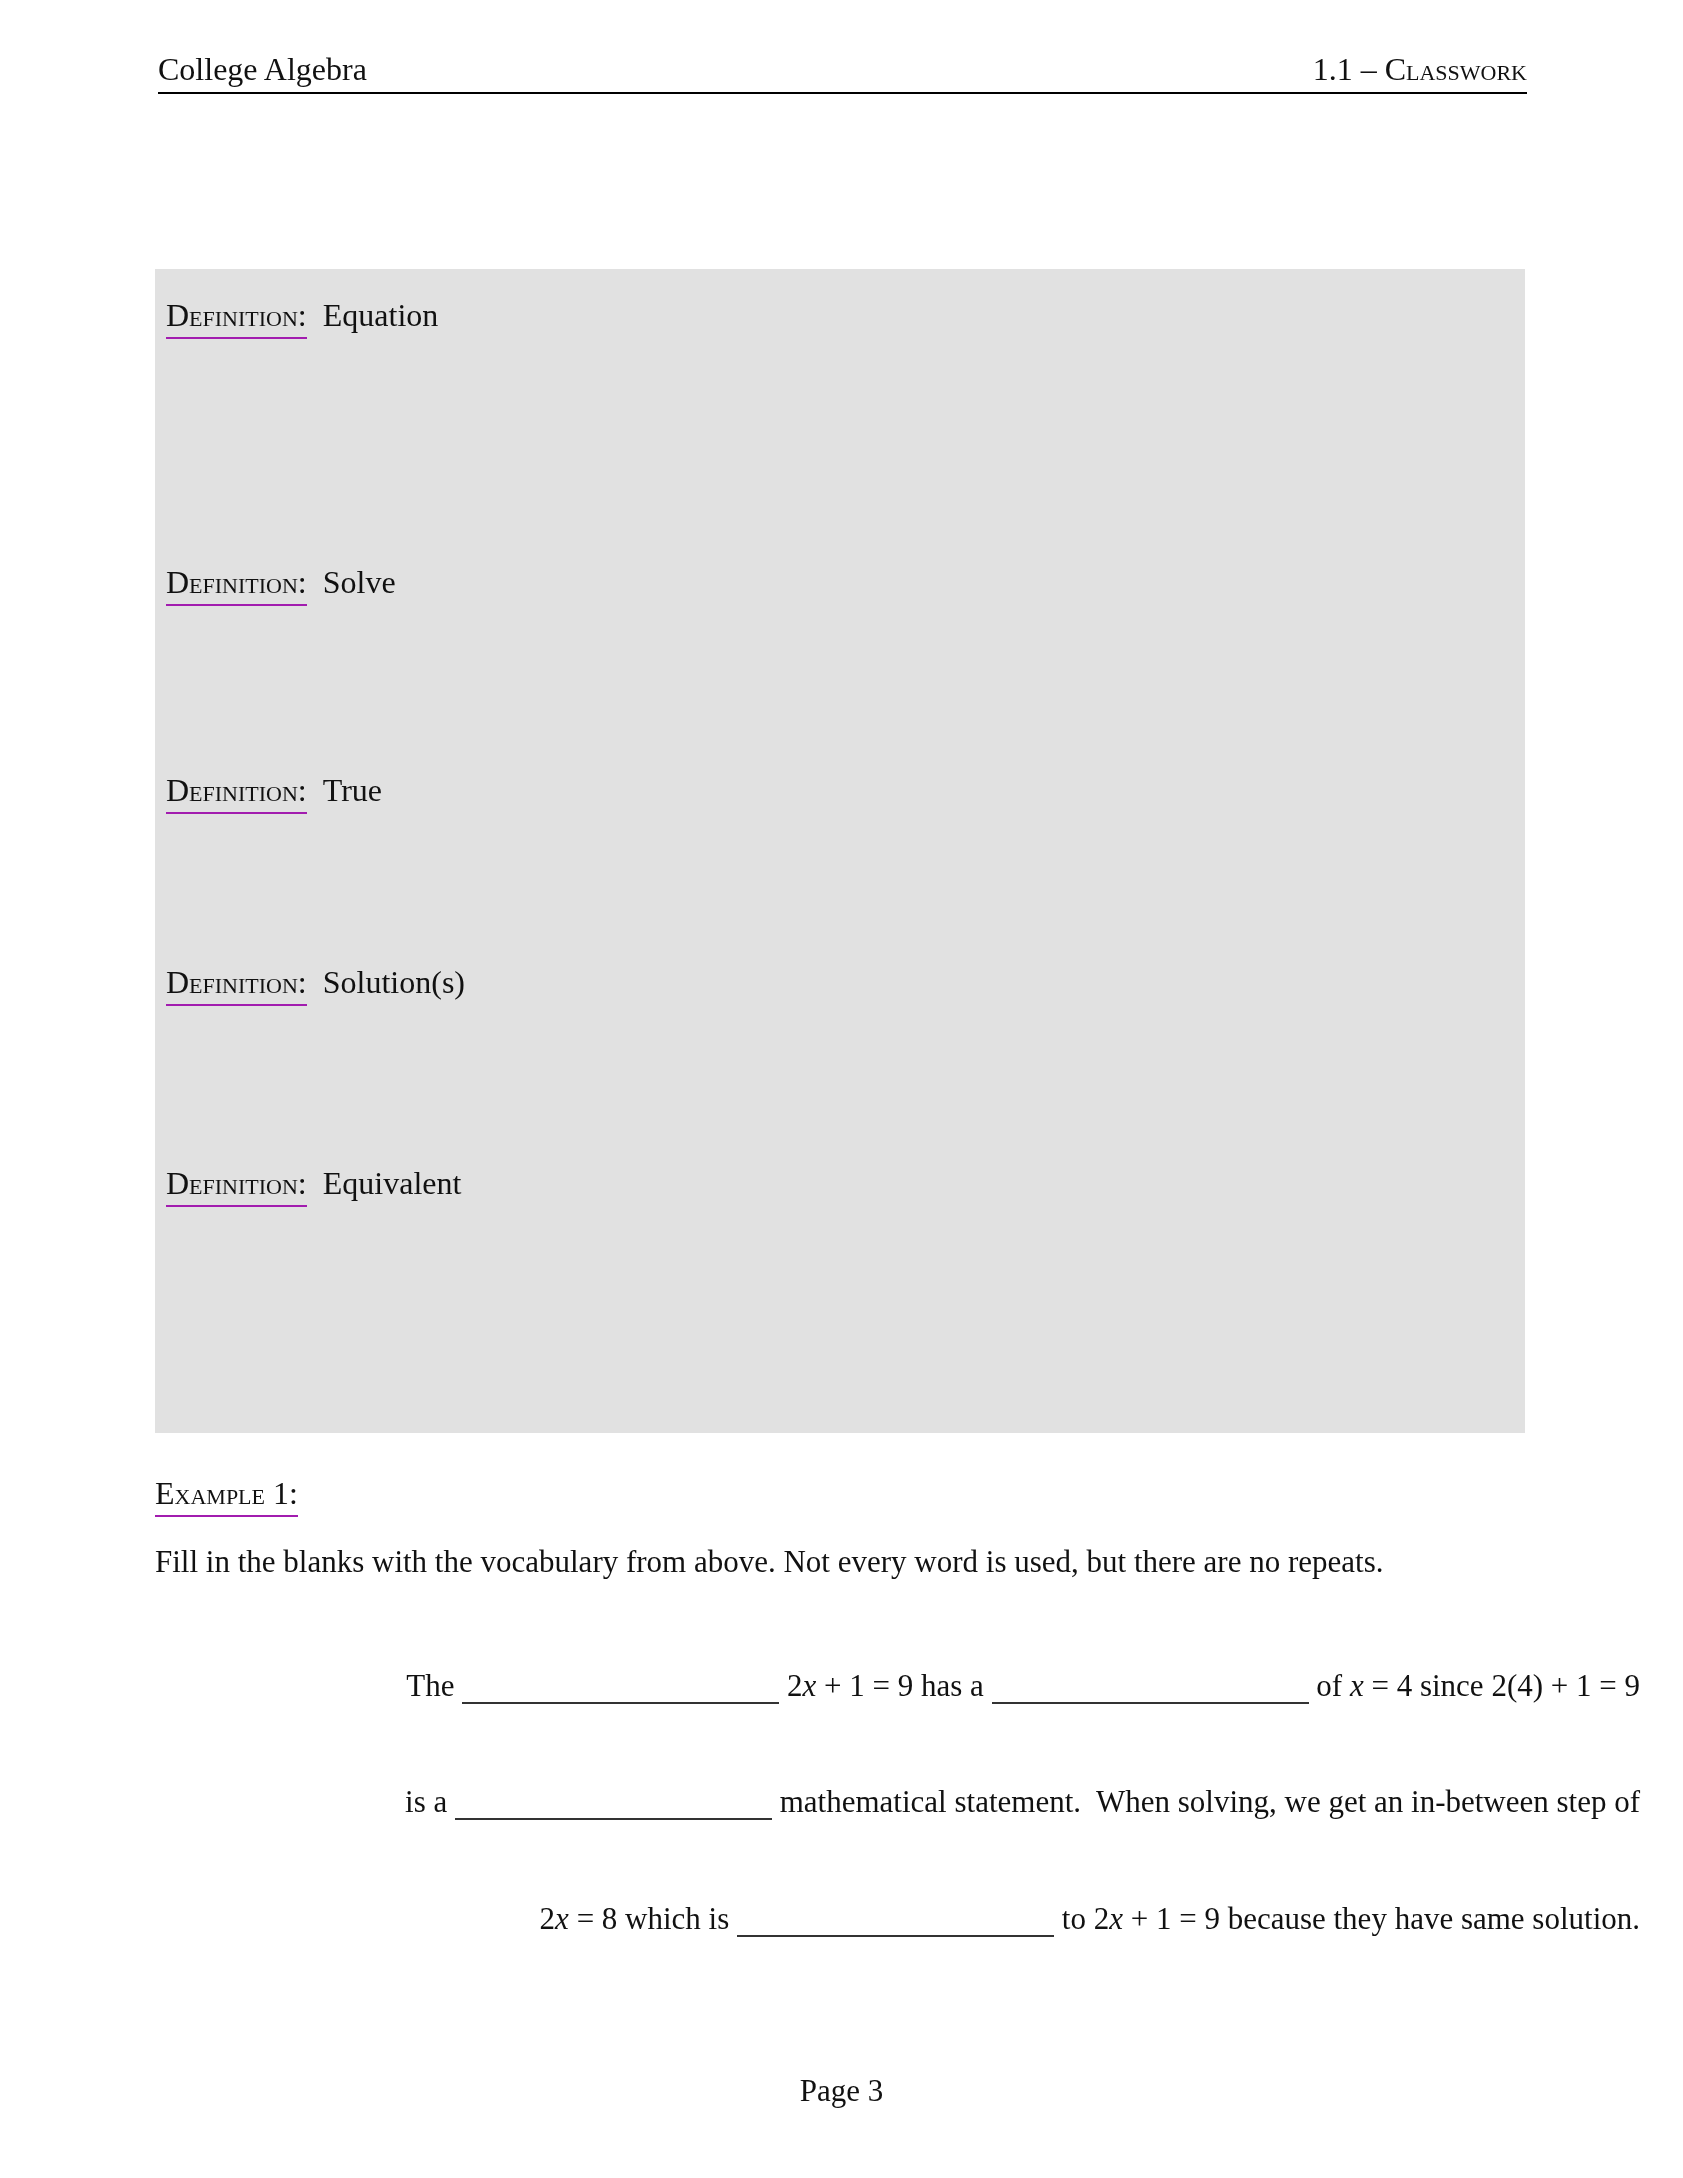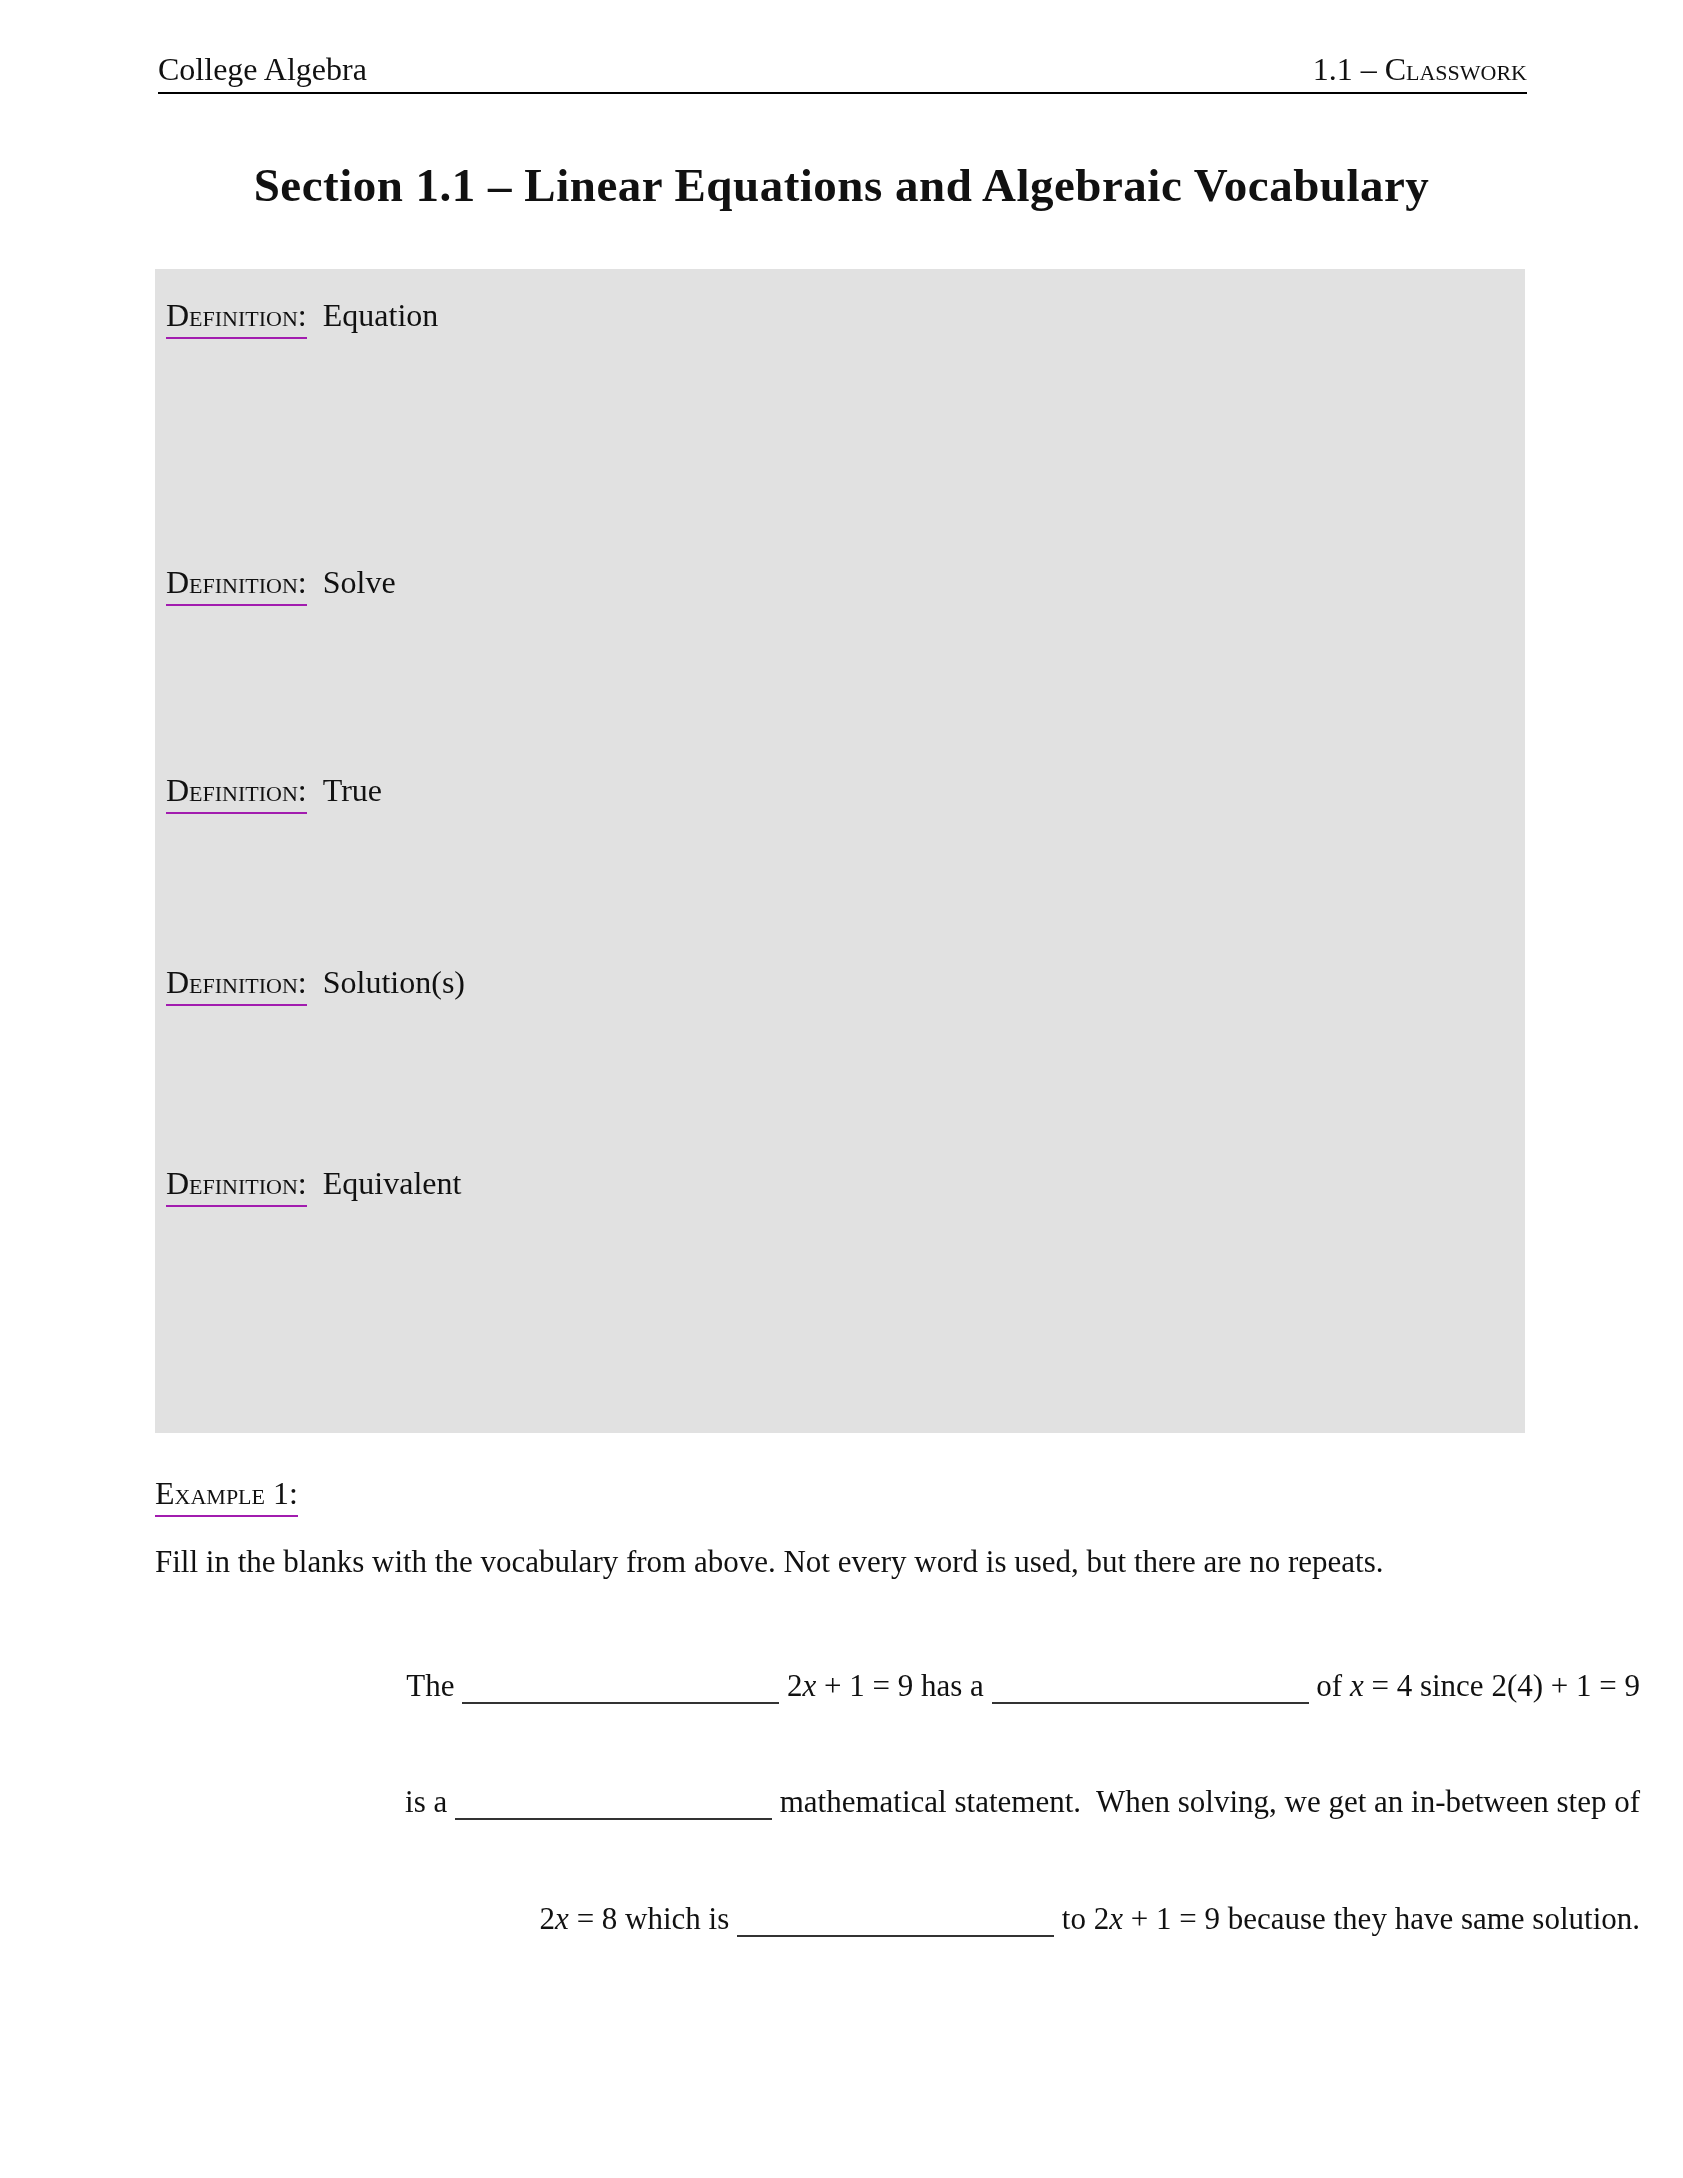--- a/index.html
+++ b/index.html
@@ -79,35 +79,35 @@
 <body>
 
 <div class="page">
 
   <div class="abs header-left">College Algebra</div>
 
   <div class="abs header-right"><span>1.1 – </span><span class="sc">Classwork</span></div>
 
   <div class="abs header-rule"></div>
 
-  <div class="abs doc-title">Section 1.1 – Linear Equations and Algebraic Vocabulary</div>
 
   <div class="abs def-box" id="def-box" style="background: rgb(225, 225, 225);">
     <div class="def-row" style="top:28px"><span class="sc underline">Definition:</span><span class="def-term">Equation</span></div>
     <div class="def-row" style="top:295px"><span class="sc underline">Definition:</span><span class="def-term">Solve</span></div>
     <div class="def-row" style="top:503px"><span class="sc underline">Definition:</span><span class="def-term">True</span></div>
     <div class="def-row" style="top:695px"><span class="sc underline">Definition:</span><span class="def-term">Solution(s)</span></div>
     <div class="def-row" style="top:896px"><span class="sc underline">Definition:</span><span class="def-term">Equivalent</span></div>
   </div>
 
   <div class="abs example-label"><span class="sc underline">Example 1:</span></div>
 
   <div class="abs instructions body-text">Fill in the blanks with the vocabulary from above.  Not every word is used, but there are no repeats.</div>
 
   <div class="abs fill-line body-text" style="top:1666px"><span>The </span><span class="blank"></span><span> 2</span><span class="mvar">x</span><span> + 1 = 9 has a </span><span class="blank"></span><span> of </span><span class="mvar">x</span><span> = 4 since 2(4) + 1 = 9</span></div>
 
   <div class="abs fill-line body-text" style="top:1782px"><span>is a </span><span class="blank"></span><span> mathematical statement.  When solving, we get an in-between step of</span></div>
 
   <div class="abs fill-line body-text" style="top:1899px"><span>2</span><span class="mvar">x</span><span> = 8 which is </span><span class="blank"></span><span> to 2</span><span class="mvar">x</span><span> + 1 = 9 because they have same solution.</span></div>
 
+  <div class="abs footer body-text">Page 3</div>
 
 </div>
 
 
 </body></html>

